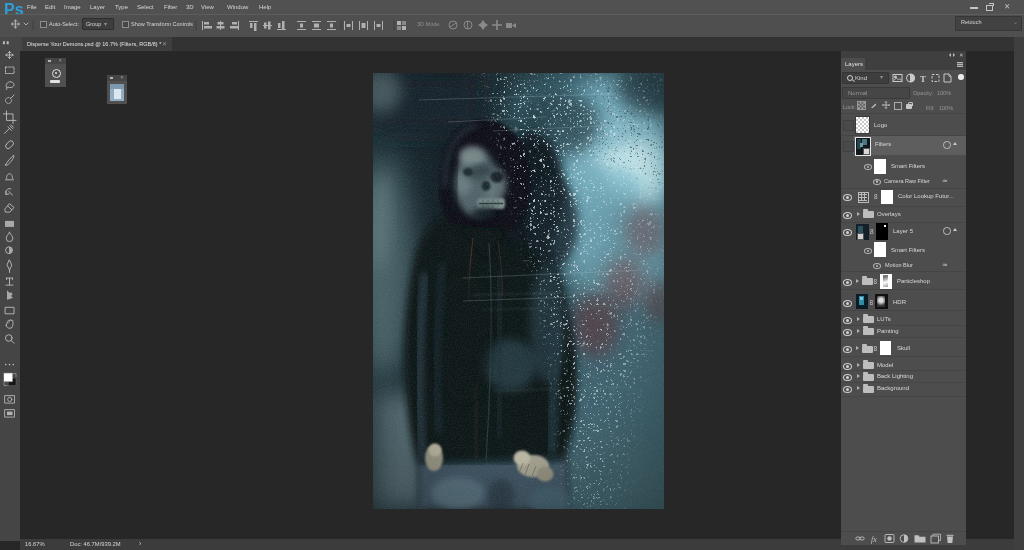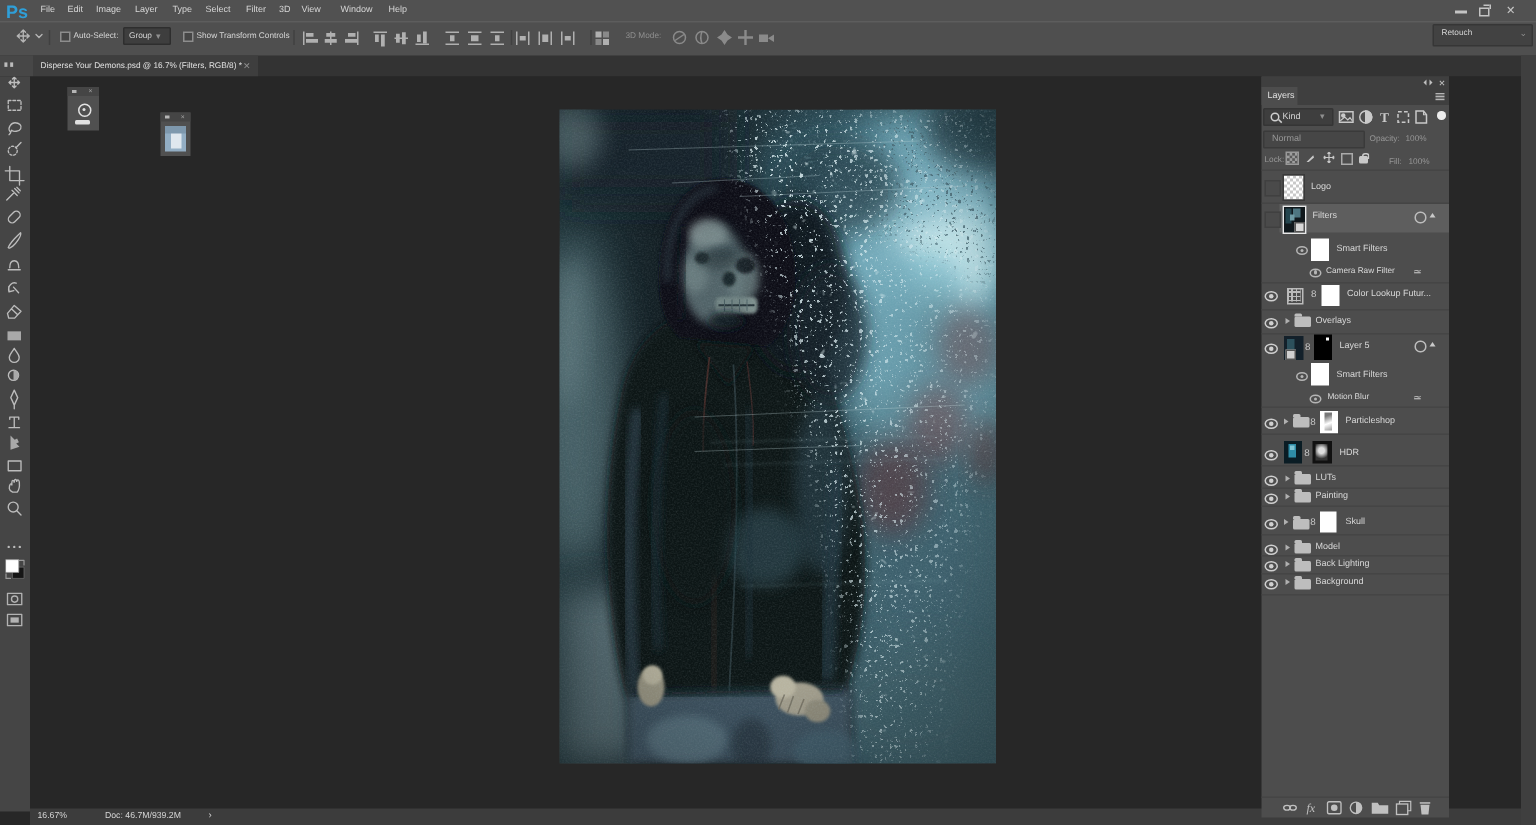--- a/index.html
+++ b/index.html
@@ -8,21 +8,21 @@
   .abs{position:absolute;} svg{display:block;}
   #root{position:relative;width:1024px;height:550px;}
   .txt{color:#d6d6d6;}
   .dim{color:#8f8f8f;}
 </style>
 </head>
 <body>
 <div id="root">
 
   <div class="abs" style="left:0;top:0;width:1024px;height:14px;background:#515151;"></div>
-  <div class="abs" style="left:4px;top:1px;font-size:12px;font-weight:bold;color:#2f9fd8;letter-spacing:0;">Ps</div>
+  <div class="abs" style="left:4px;top:1px;font-size:16px;font-weight:bold;color:#2f9fd8;letter-spacing:0;">Ps</div>
   <div class="abs txt" style="left:27px;top:4px;font-size:6px;">File</div>
     <div class="abs txt" style="left:45px;top:4px;font-size:6px;">Edit</div>
     <div class="abs txt" style="left:64px;top:4px;font-size:6px;">Image</div>
     <div class="abs txt" style="left:90px;top:4px;font-size:6px;">Layer</div>
     <div class="abs txt" style="left:115px;top:4px;font-size:6px;">Type</div>
     <div class="abs txt" style="left:137px;top:4px;font-size:6px;">Select</div>
     <div class="abs txt" style="left:164px;top:4px;font-size:6px;">Filter</div>
     <div class="abs txt" style="left:186px;top:4px;font-size:6px;">3D</div>
     <div class="abs txt" style="left:201px;top:4px;font-size:6px;">View</div>
     <div class="abs txt" style="left:227px;top:4px;font-size:6px;">Window</div>

